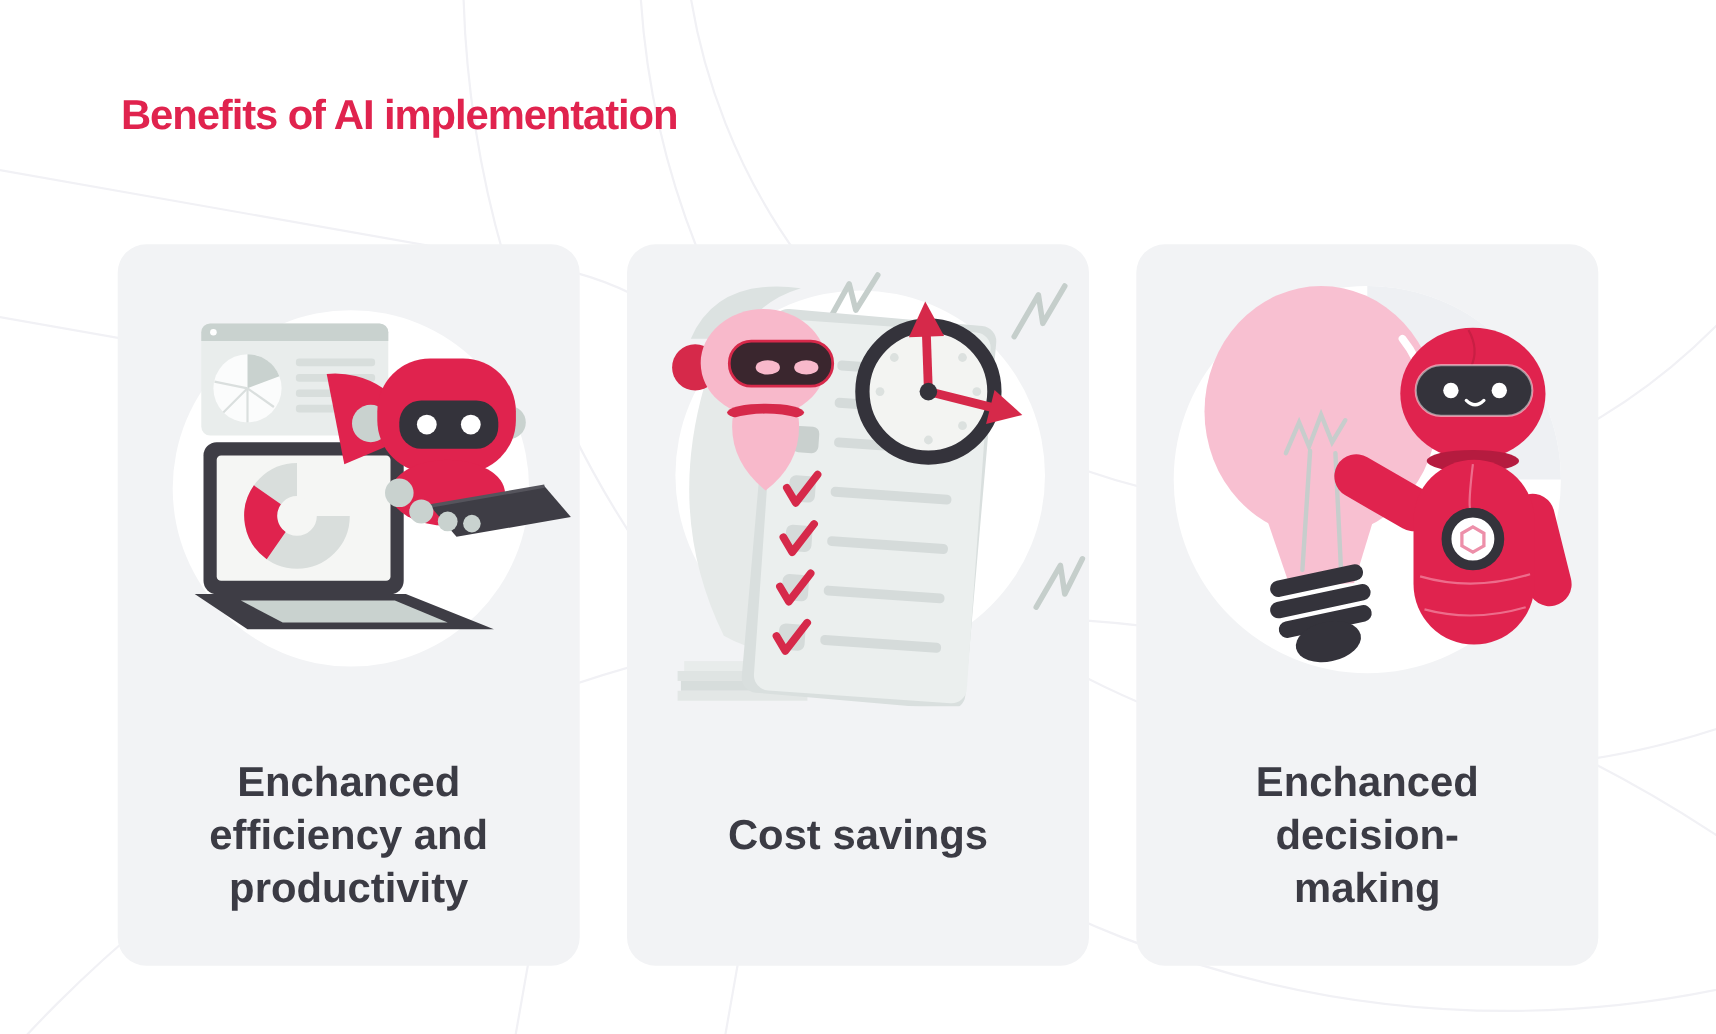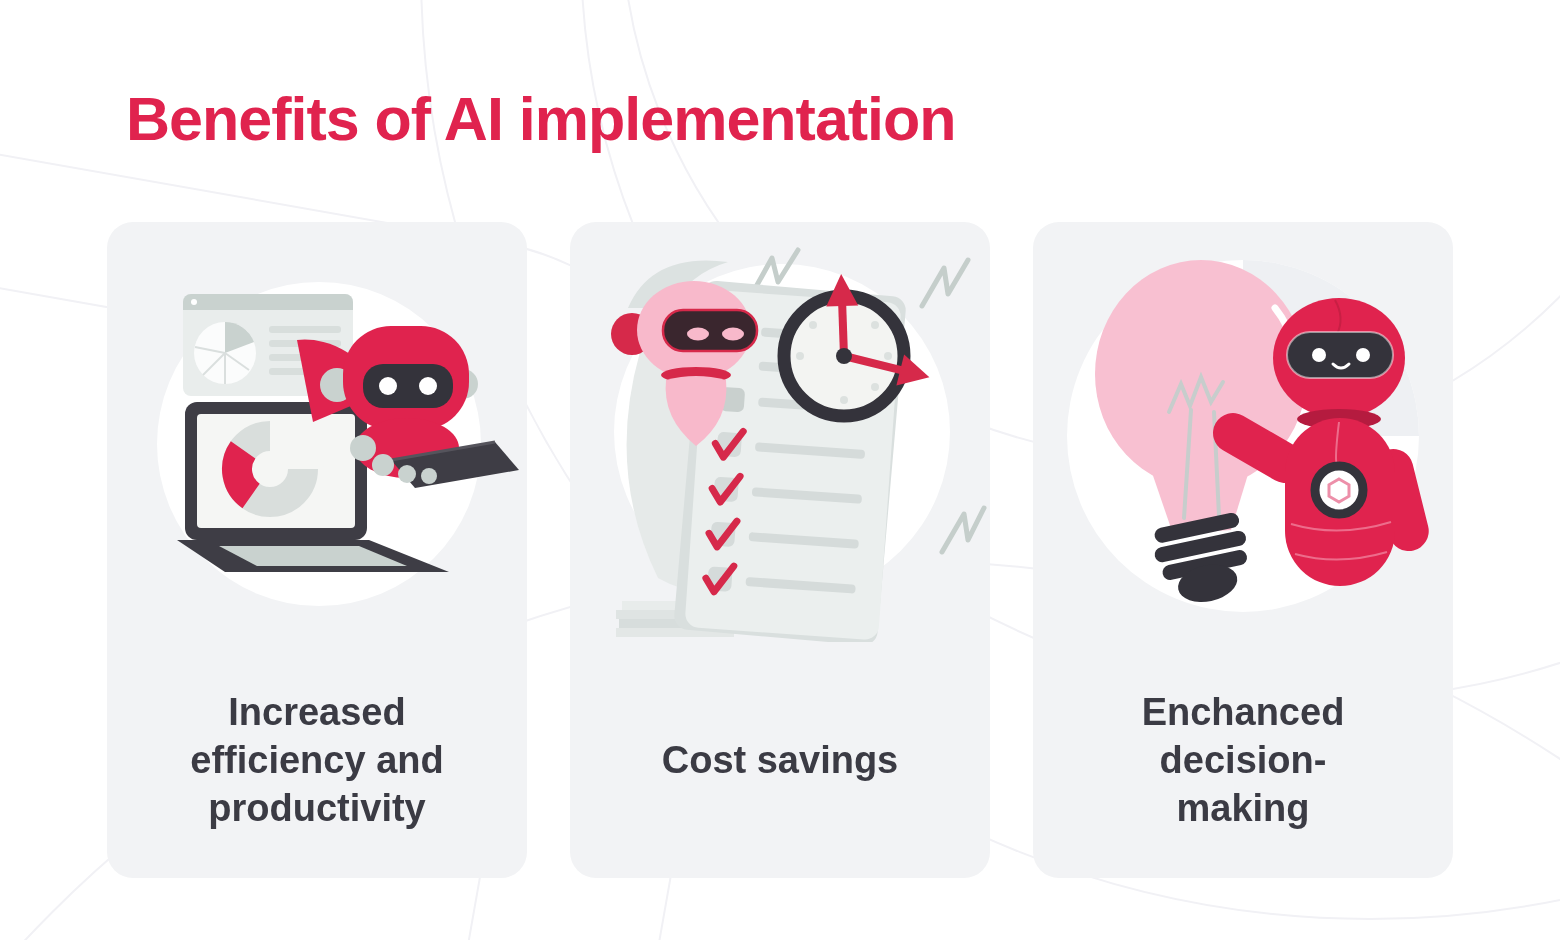--- a/index.html
+++ b/index.html
@@ -16,23 +16,22 @@
   .contour.rrect { border-radius:280px; }
   .c1 { width:1100px; height:1100px; top:-640px; right:-160px; }
   .c2 { width:1500px; height:1500px; top:-800px; right:-520px; }
   .c3 { width:1900px; height:1900px; top:-980px; right:-760px; }
   .c4 { width:900px;  height:1200px; bottom:-560px; left:-430px; transform:rotate(10deg); }
   .c5 { width:1250px; height:1550px; bottom:-780px; left:-600px; transform:rotate(10deg); }
   .c6 { width:2400px; height:2400px; top:560px; left:-300px; }
 
   .page-title {
     position:absolute; left:110px; top:84px;
-    font-size:61px; font-weight:800; letter-spacing:-1px;
+    font-size:38px; font-weight:800; letter-spacing:-1px;
     color:#e0234e;
-    margin-left:16px;
   }
   .cards {
     position:absolute; left:107px; top:222px;
     display:flex; gap:43px;
   }
   .card {
     width:420px; height:656px;
     background:#f2f3f5; border-radius:26px;
     display:flex; flex-direction:column; align-items:center;
     overflow:hidden;
@@ -109,21 +108,21 @@
         <path d="M284,238 L388,220" stroke="#55545c" stroke-width="3"></path>
         <g fill="#c9d2cf">
           <circle cx="256" cy="226" r="13"></circle>
           <circle cx="276" cy="243" r="11"></circle>
           <circle cx="300" cy="252" r="9"></circle>
           <circle cx="322" cy="254" r="8"></circle>
         </g>
       </svg>
     </div>
     <div class="label-wrap">
-      <div class="card-label">Increased efficiency and productivity</div>
+      <div class="card-label">Enchanced efficiency and productivity</div>
     </div>
   </div>
 
   <div class="card">
     <div class="illus" aria-label="robot-with-clock-and-checklist">
       <svg width="420" height="420" viewBox="0 0 420 420">
         <circle cx="212" cy="210" r="168" fill="#ffffff"></circle>
         <path d="M58,86 Q82,30 158,40 Q118,52 102,86 Z" fill="#dce2e1"></path>
         <path d="M70,130 Q36,250 88,356 Q130,380 168,360 L172,140 Z" fill="#e6eae9"></path>
 

